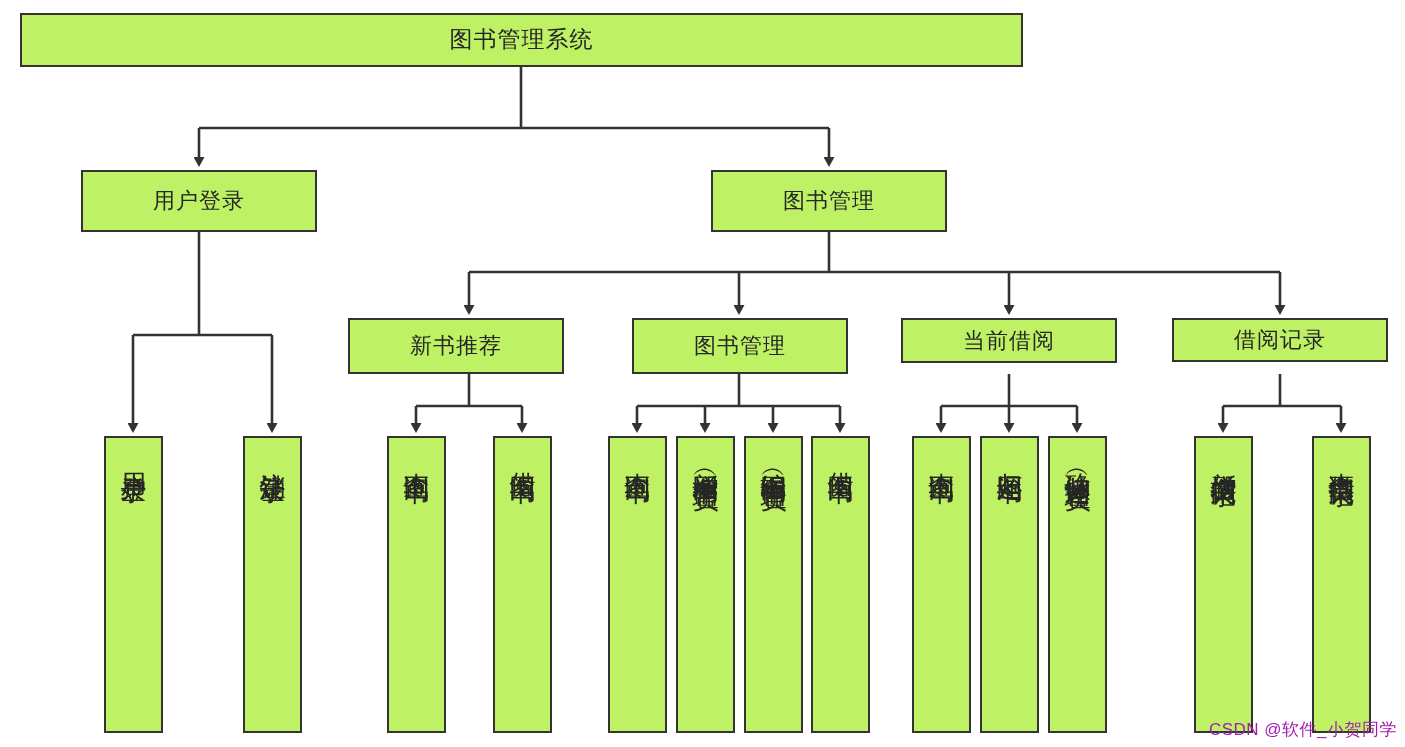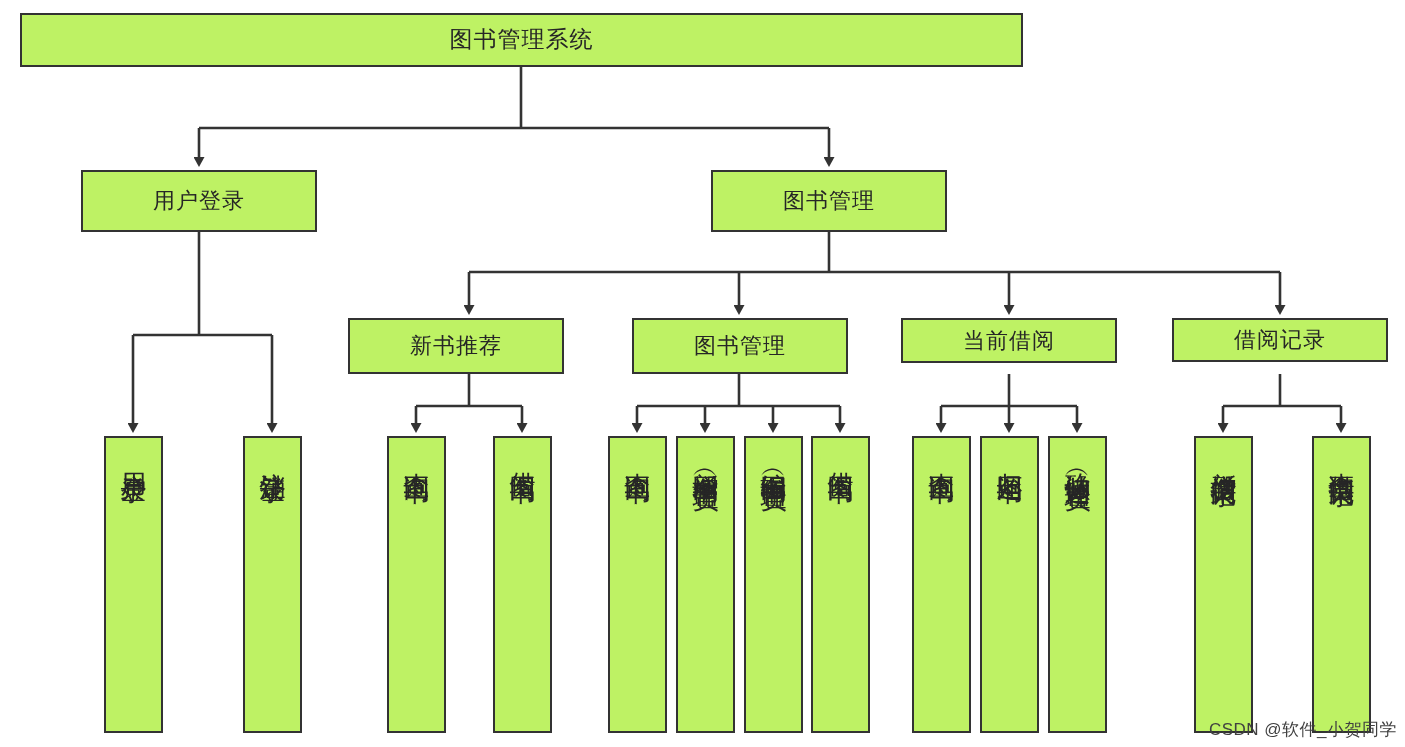--- a/index.html
+++ b/index.html
@@ -61,21 +61,21 @@
     font-size: 26px;
     line-height: 1.12;
     letter-spacing: 2px;
     max-height: 100%;
   }
   #watermark {
     position: absolute;
     right: 8px;
     bottom: 6px;
     font-size: 17px;
-    color: #404040;
+    color: #a21caf;
     letter-spacing: 0.5px;
     white-space: nowrap;
     z-index: 5;
   }
 </style>
 </head>
 <body>
 
 <div id="diagram-root">
 

